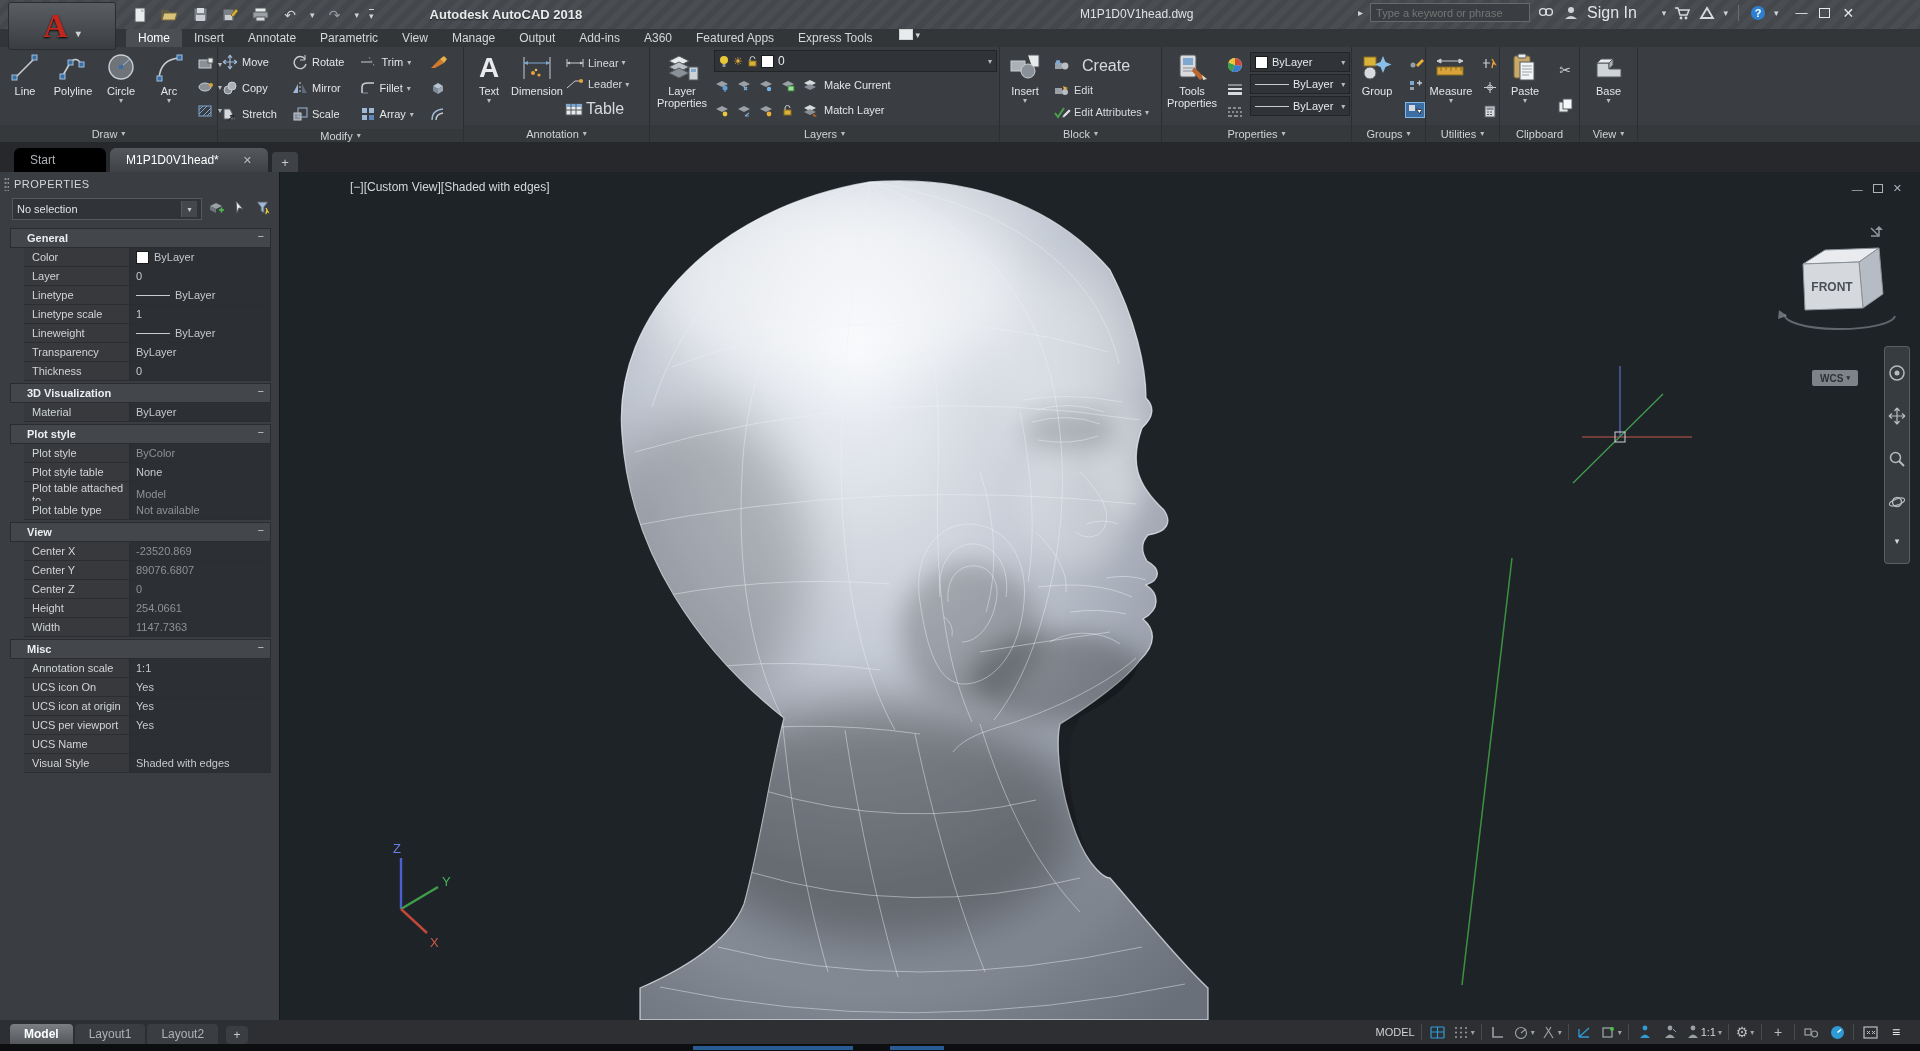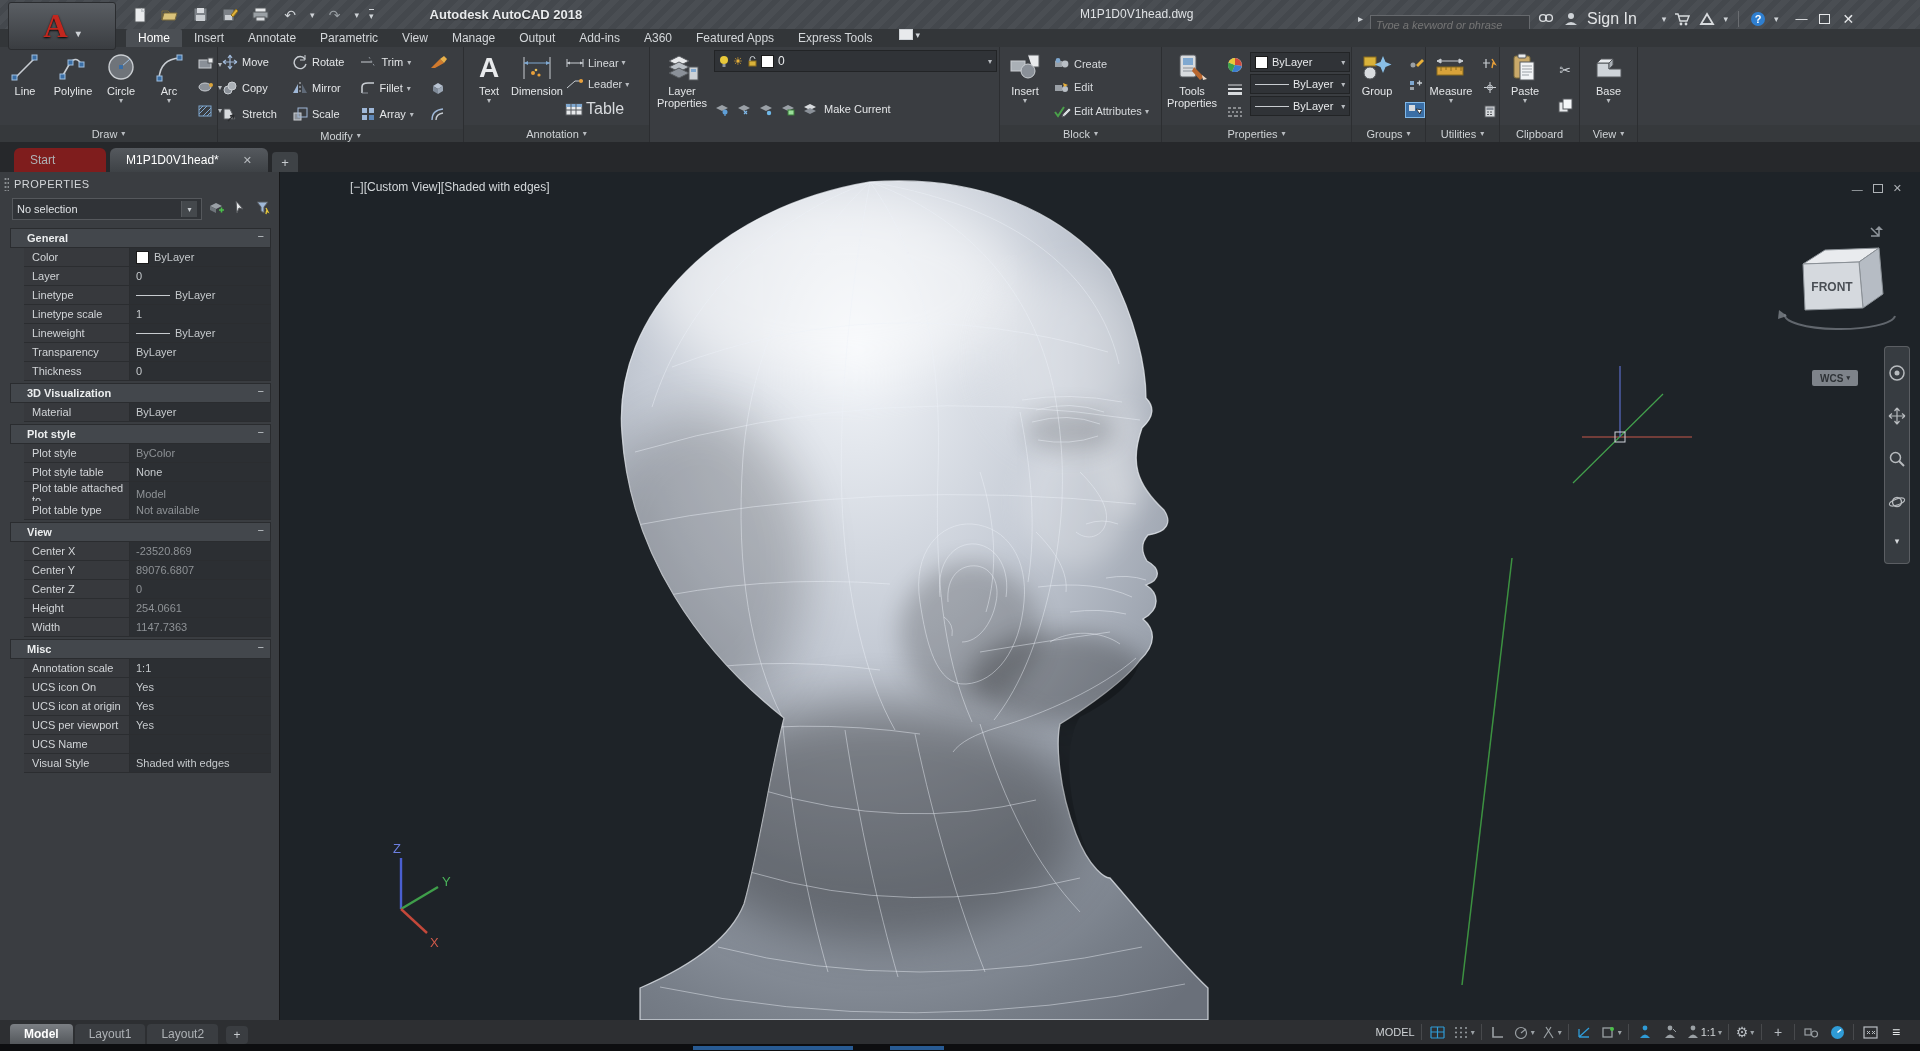--- a/index.html
+++ b/index.html
@@ -17,21 +17,21 @@
   .applogo .lc{color:#cfd3d7;font-size:10px;margin-left:8px;margin-top:14px;}
   .qat{display:flex;align-items:center;gap:10px;margin-left:130px;}
   .qat .qi{width:20px;height:18px;display:flex;align-items:center;justify-content:center;}
   .qat svg{display:block;}
   .qcaret{color:#cfd3d7;font-size:9px;}
   .apptitle{margin-left:56px;font-size:13px;font-weight:bold;color:#e8eaec;text-shadow:0 1px 1px #222;}
   .doctitle{position:absolute;left:1080px;top:7px;font-size:12px;color:#dfe2e5;}
   .tbright{position:absolute;left:1358px;top:3px;display:flex;align-items:center;gap:7px;}
   .tb-arrow{color:#cfd3d7;font-size:10px;}
   .searchbox{width:148px;height:17px;background:#3a3d41;border:1px solid #66696d;
-    color:#cfd3d7;font-style:italic;font-size:11px;padding:0 5px;outline:none;margin-top:12px;}
+    color:#cfd3d7;font-size:11px;padding:0 5px;outline:none;}
   .signin{color:#e2e4e6;font-size:16px;}
   .tbicon{display:flex;align-items:center;justify-content:center;width:18px;height:18px;}
   .tbsep{width:1px;height:16px;background:#6a6d71;margin:0 3px;}
   .winbtns{display:flex;gap:12px;margin-left:10px;align-items:center;}
   .winbtns span{color:#e6e8ea;font-size:12px;cursor:default;}
   .wrestore{width:9px;height:8px;border:1px solid #e6e8ea;position:relative;display:inline-block;}
   
   .tabrow{position:absolute;left:0;top:29px;width:1920px;height:18px;background:#333639;
     display:flex;align-items:flex-start;padding-left:126px;box-sizing:border-box;}
   .rtab{padding:2px 12px;font-size:12px;color:#d4d7da;}
@@ -53,29 +53,29 @@
   .bb .caret{font-size:8px;color:#b8bcc0;line-height:8px;}
   .smallcol{display:flex;flex-direction:column;justify-content:space-around;padding:2px 3px;}
   .smallcol .srow{display:flex;align-items:center;gap:3px;}
   .scaret{font-size:8px;color:#b8bcc0;}
   .mgrid{display:grid;grid-template-columns:auto auto auto 30px;grid-auto-rows:26px;column-gap:4px;align-items:center;padding:2px 4px;}
   .mitem{display:flex;align-items:center;gap:4px;font-size:11px;color:#e4e6e8;white-space:nowrap;}
   .combo{display:flex;align-items:center;background:#303337;border:1px solid #222426;height:20px;
     padding:0 4px;gap:4px;color:#e8eaec;}
   .combo .fill{flex:1;}
   .combo .c{font-size:8px;color:#b8bcc0;}
-  .lrow{display:flex;align-items:center;gap:6px;height:24px;font-size:11px;color:#e4e6e8;margin-top:24px;}
+  .lrow{display:flex;align-items:center;gap:6px;height:24px;font-size:11px;color:#e4e6e8;}
   .swatch{width:11px;height:11px;background:#fff;border:1px solid #1a1a1a;display:inline-block;}
   .lineglyph{display:inline-block;width:34px;height:1px;background:#c8ccd0;}
   
   .filetabs{position:absolute;left:0;top:142px;width:1920px;height:30px;background:#26282b;
     display:flex;align-items:flex-end;padding-left:14px;box-sizing:border-box;gap:4px;}
   .ftab{height:24px;display:flex;align-items:center;padding:0 16px;font-size:12px;
     border-radius:6px 6px 0 0;}
-  .ftab.start{background:#7f1d1d;color:#aeb2b6;width:60px;}
+  .ftab.start{background:#000000;color:#aeb2b6;width:60px;}
   .ftab.doc{background:linear-gradient(180deg,#55595e,#3e4246);color:#fff;gap:24px;}
   .ftab .x{color:#b8bcc0;font-size:11px;}
   .newtab{width:26px;height:20px;background:#3e4246;border-radius:4px 4px 0 0;color:#c8ccd0;
     display:flex;align-items:center;justify-content:center;font-size:13px;margin-bottom:0px;}
   
   .palette{position:absolute;left:0;top:172px;width:280px;height:848px;background:#3a3d41;
     border-right:1px solid #17181a;box-sizing:border-box;}
   .palhead{height:24px;display:flex;align-items:center;padding-left:14px;font-size:11px;
     letter-spacing:.5px;color:#d4d7da;position:relative;}
   .grip{position:absolute;left:4px;top:5px;width:5px;height:14px;
@@ -600,21 +600,21 @@
           <span class="bl">Insert</span>
           <span class="caret">▾</span>
         </div>
         <div class="smallcol" style="min-width:100px;">
           <div class="srow">
               <svg width="18" height="13">
                 <rect x="2" y="4" width="7" height="6" fill="#9aa0a6"></rect>
                 <circle cx="12" cy="7" r="3.4" fill="#b9bfc5"></circle>
                 <circle cx="5" cy="3.5" r="2.4" fill="#7fa8d0"></circle>
               </svg>
-              <span style="font-size:11px;">Create</span>
+              <span style="font-size:16px;margin-left:8px;">Create</span>
             </div>
           <div class="srow">
               <svg width="18" height="13">
                 <rect x="2" y="4" width="7" height="6" fill="#9aa0a6"></rect>
                 <circle cx="12" cy="8" r="3" fill="#b9bfc5"></circle>
                 <path d="M10 2 l5 2 -4 2 Z" fill="#e8b03a"></path>
               </svg>
               <span style="font-size:11px;">Edit</span>
             </div>
           <div class="srow">

